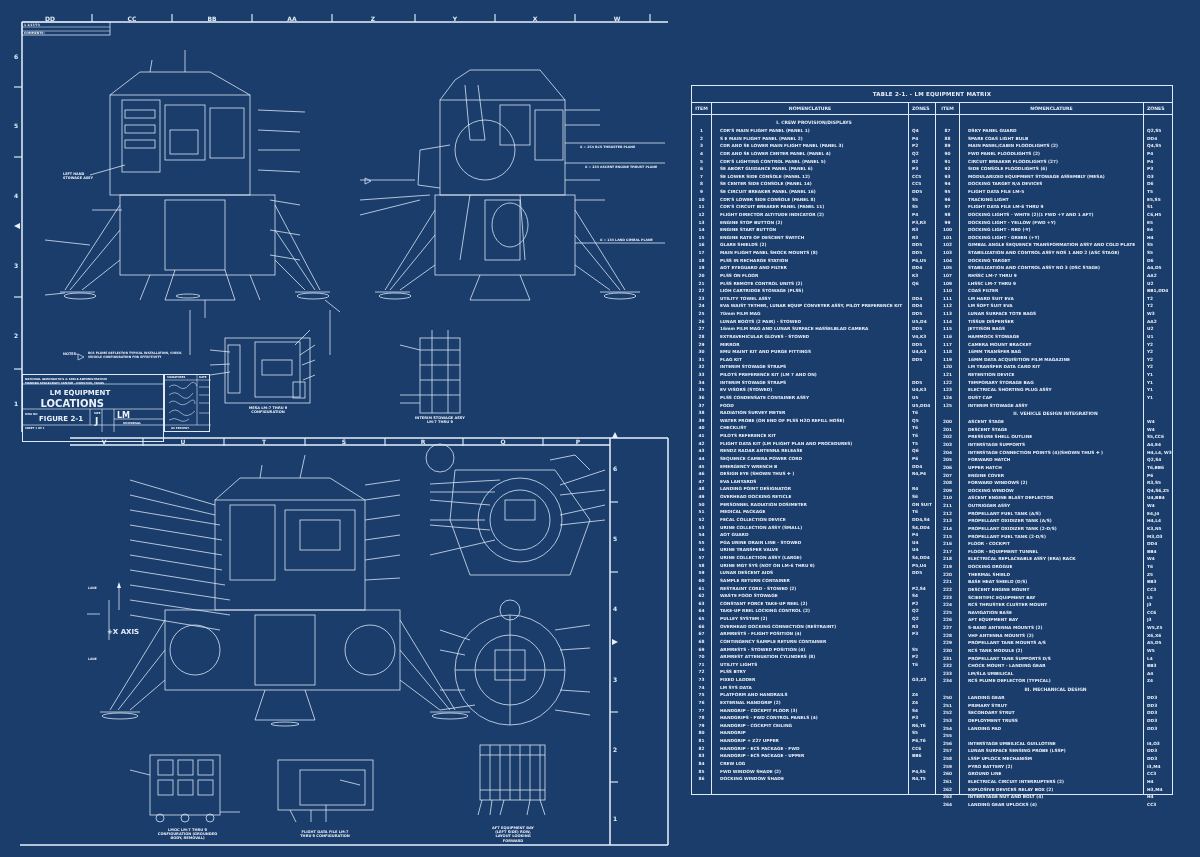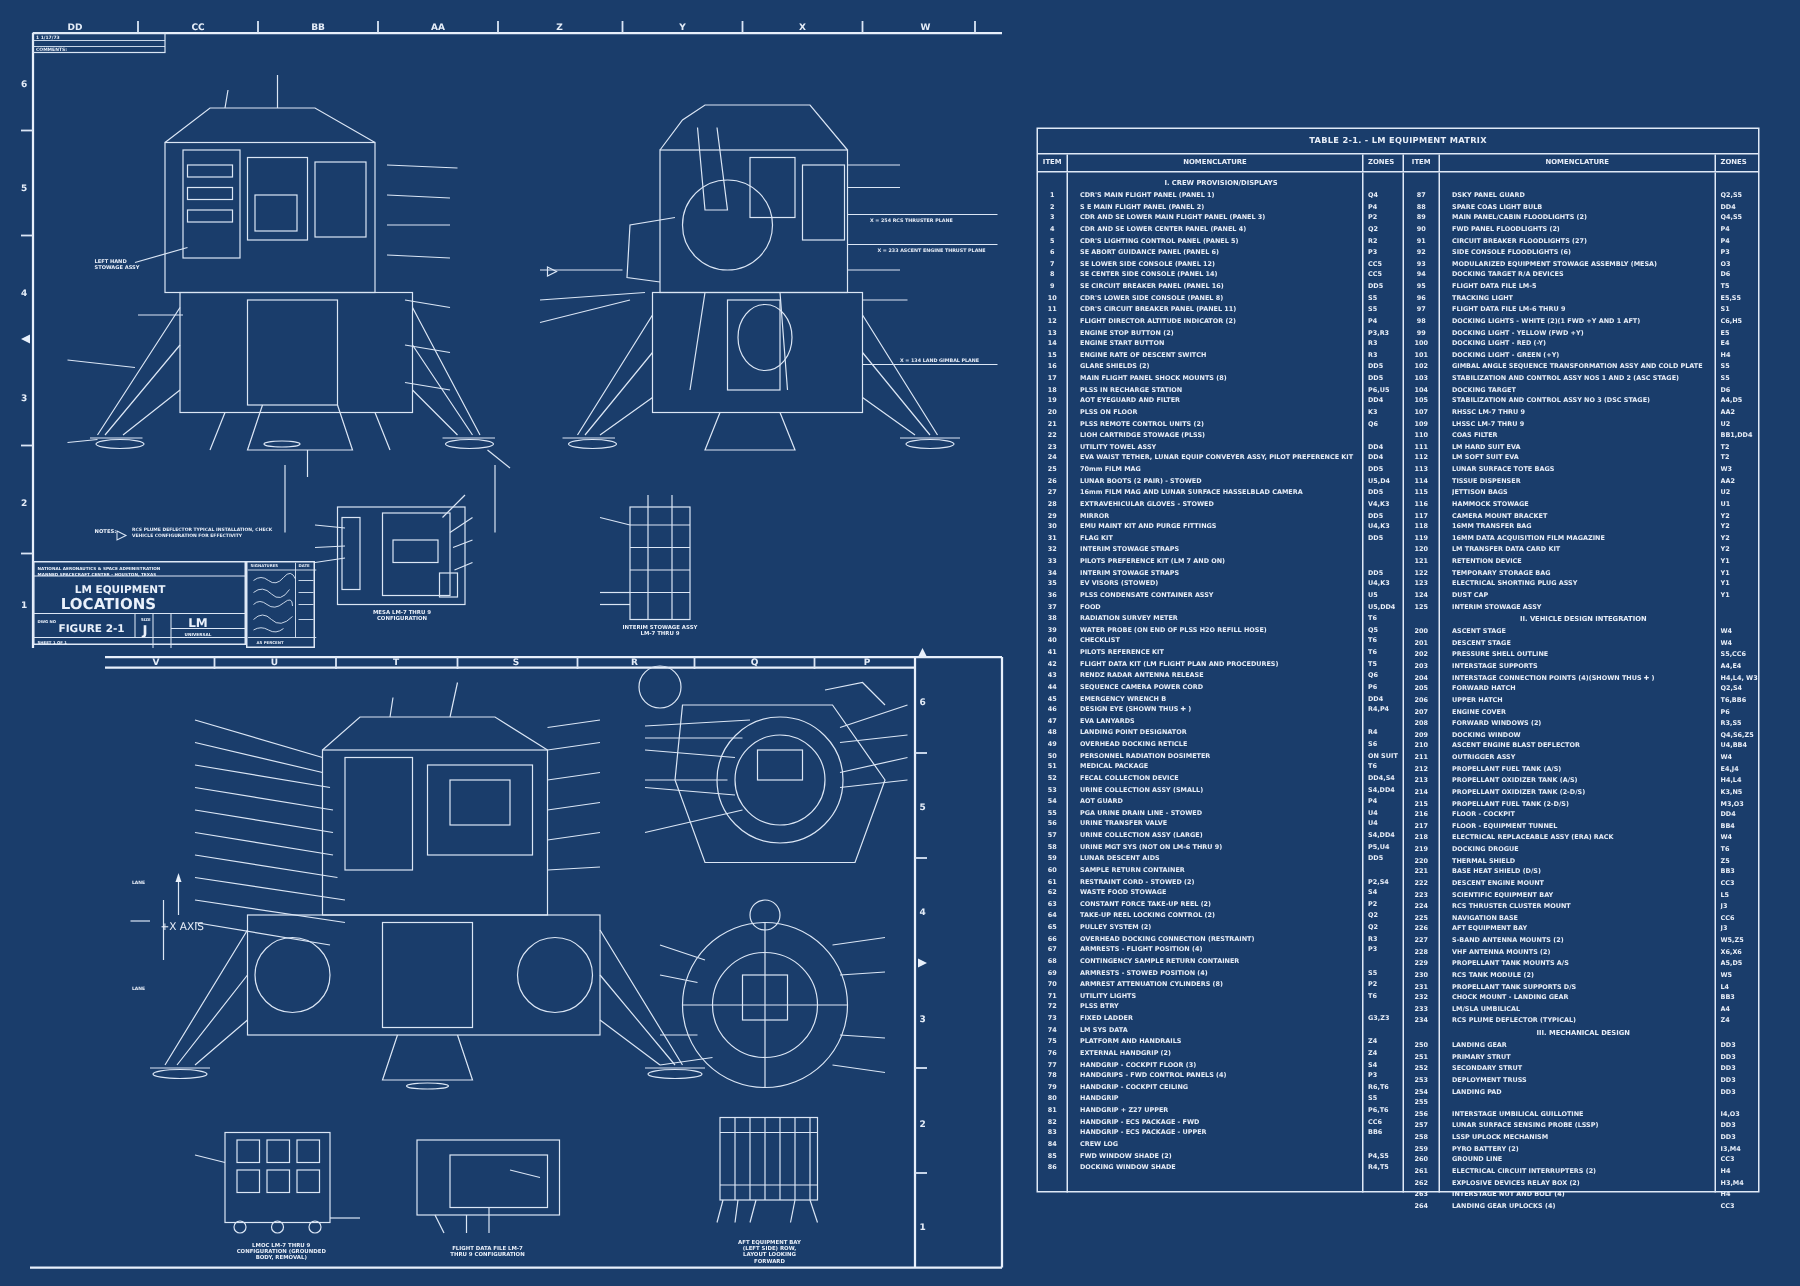--- a/index.html
+++ b/index.html
@@ -19,21 +19,21 @@
   .c-item2{width:24px;text-align:center;border-right:1.2px solid #dfe9f7;box-sizing:border-box;}
   .c-nom2{width:184px;padding-left:8px;box-sizing:border-box;border-right:1.2px solid #dfe9f7;}
   .c-zone2{width:28px;padding-left:3px;box-sizing:border-box;}
   .hdr .c-nom,.hdr .c-nom2{text-align:center;padding-left:0;}
   .body{display:flex;height:680px;}
   .vcol{box-sizing:border-box;padding-top:3px;}
   .r{height:7.63px;font-size:4.3px;font-weight:bold;line-height:7.63px;white-space:nowrap;overflow:hidden;}
   .sec{height:9px;font-size:4.5px;font-weight:bold;line-height:9px;text-align:center;white-space:nowrap;}
   .cell-item{text-align:center;}
   
-  #titleblock{position:absolute;left:22px;top:374px;width:142px;height:56px;border:1px solid #dfe9f7;box-sizing:border-box;}
+  #titleblock{position:absolute;left:22px;top:374px;width:142px;height:68px;border:1px solid #dfe9f7;box-sizing:border-box;}
   #titleblock div{position:absolute;font-weight:bold;color:#eaf1fb;}
   #sigblock{position:absolute;left:164px;top:374px;width:46px;height:58px;border:1px solid #dfe9f7;box-sizing:border-box;}
   .note{position:absolute;font-size:4px;font-weight:bold;}
   .cap{position:absolute;font-size:3.6px;font-weight:bold;text-align:center;line-height:4.2px;}
 </style>
 </head>
 <body>
 
 <svg class="abs" style="left:0;top:0" width="690" height="857">
 
@@ -348,40 +348,40 @@
   <span>1  1/17/73</span>
 </div>
 <div class="note" style="left:24px;top:31px;font-size:3px">COMMENTS:</div>
 
 <div class="note" style="left:63px;top:172px;width:30px;font-size:3.4px;line-height:4px">LEFT HAND STOWAGE ASSY</div>
 <div class="note" style="left:585px;top:165px;font-size:3.2px">X = 233 ASCENT ENGINE THRUST PLANE</div>
 <div class="note" style="left:580px;top:145px;font-size:3.2px">X = 254 RCS THRUSTER PLANE</div>
 <div class="note" style="left:600px;top:238px;font-size:3.2px">X = 134 LAND GIMBAL PLANE</div>
 <div class="note" style="left:63px;top:352px;font-size:3.5px">NOTES:</div>
 <div class="note" style="left:88px;top:352px;width:105px;font-size:3px;line-height:3.8px">RCS PLUME DEFLECTOR TYPICAL INSTALLATION, CHECK VEHICLE CONFIGURATION FOR EFFECTIVITY</div>
-<div class="abs" style="left:107px;top:614px;font-size:7px;font-weight:normal">+X AXIS</div>
+<div class="abs" style="left:107px;top:628px;font-size:7px;font-weight:bold">+X AXIS</div>
 <div class="note" style="left:88px;top:586px;font-size:3px">LANE</div>
 <div class="note" style="left:88px;top:657px;font-size:3px">LANE</div>
 
 <div class="cap" style="left:248px;top:406px;width:40px">MESA LM-7 THRU 9 CONFIGURATION</div>
 <div class="cap" style="left:415px;top:416px;width:50px">INTERIM STOWAGE ASSY LM-7 THRU 9</div>
 <div class="cap" style="left:155px;top:828px;width:65px">LMOC LM-7 THRU 9 CONFIGURATION (GROUNDED BODY, REMOVAL)</div>
 <div class="cap" style="left:300px;top:830px;width:50px">FLIGHT DATA FILE LM-7 THRU 9 CONFIGURATION</div>
 <div class="cap" style="left:488px;top:826px;width:50px">AFT EQUIPMENT BAY (LEFT SIDE) ROW, LAYOUT LOOKING FORWARD</div>
 
 <div id="titleblock">
   <div style="left:2px;top:2px;font-size:2.8px">NATIONAL AERONAUTICS &amp; SPACE ADMINISTRATION</div>
   <div style="left:2px;top:6px;font-size:2.8px">MANNED SPACECRAFT CENTER  -  HOUSTON, TEXAS</div>
   <div style="left:22px;top:14px;font-size:7px;width:70px;text-align:center">LM EQUIPMENT</div>
   <div style="left:11px;top:23px;font-size:10px;width:70px;text-align:right">LOCATIONS</div>
   <div style="left:2px;top:38px;font-size:2.6px">DWG NO</div>
   <div style="left:16px;top:40px;font-size:7px">FIGURE 2-1</div>
   <div style="left:71px;top:37px;font-size:2.6px">SIZE</div>
   <div style="left:72px;top:41px;font-size:9px">J</div>
-  <div style="left:94px;top:36px;font-size:8px;width:30px;text-align:center">LM</div>
+  <div style="left:94px;top:36px;font-size:8px;width:30px;">LM</div>
   <div style="left:94px;top:46px;font-size:2.8px;width:30px;text-align:center">UNIVERSAL</div>
   <div style="left:2px;top:52px;font-size:2.6px">SHEET 1 OF 1</div>
 </div>
 <svg class="abs" style="left:22px;top:374px" width="142" height="58">
   <g class="ln" stroke-width=".7">
     <line x1="0" y1="10" x2="142" y2="10"></line>
       <line x1="0" y1="35" x2="142" y2="35"></line>
     <line x1="0" y1="51" x2="142" y2="51"></line>
       <line x1="68" y1="35" x2="68" y2="51"></line>
     <line x1="80" y1="35" x2="80" y2="58"></line>

